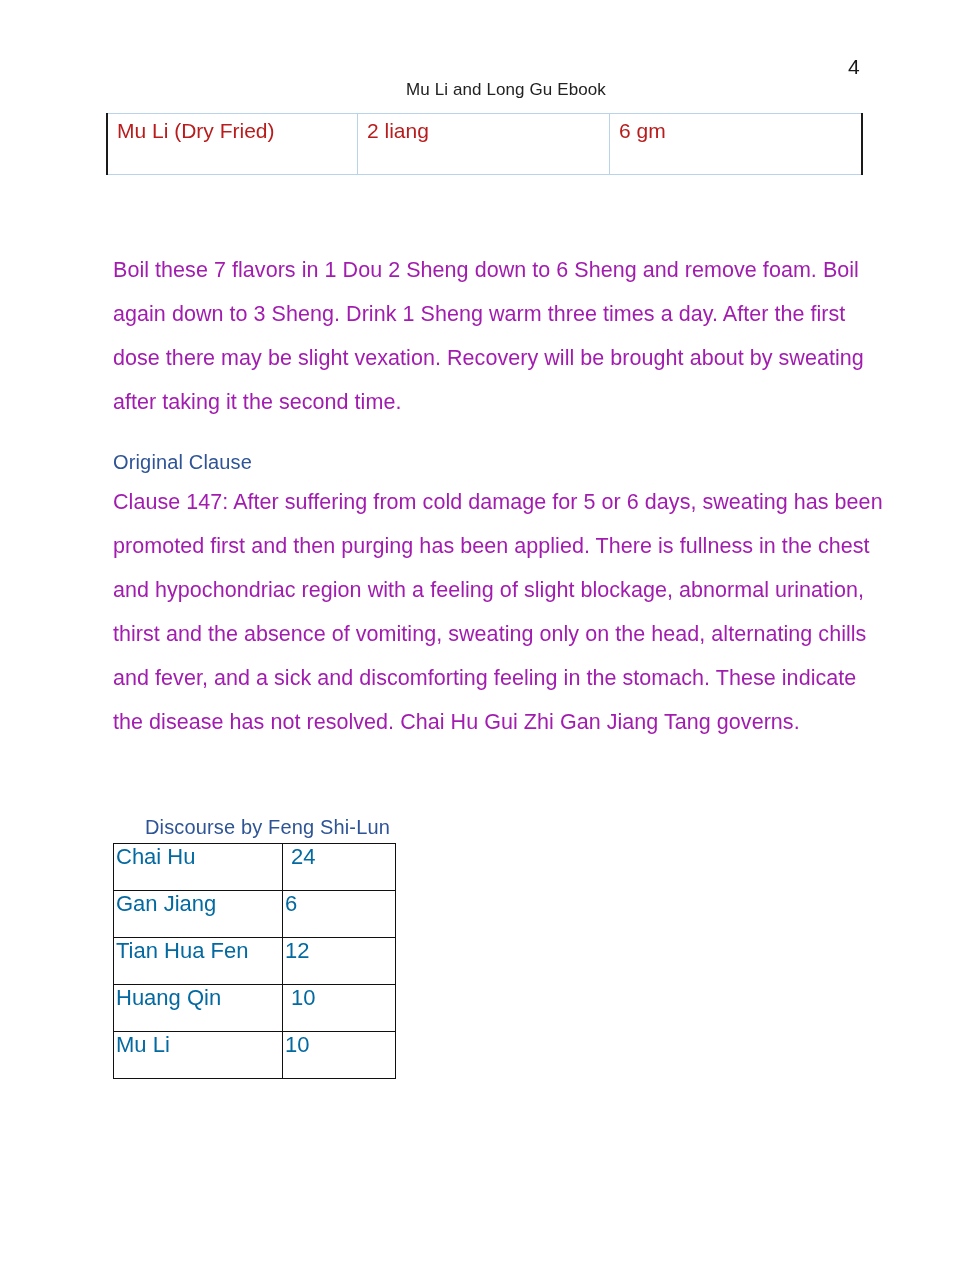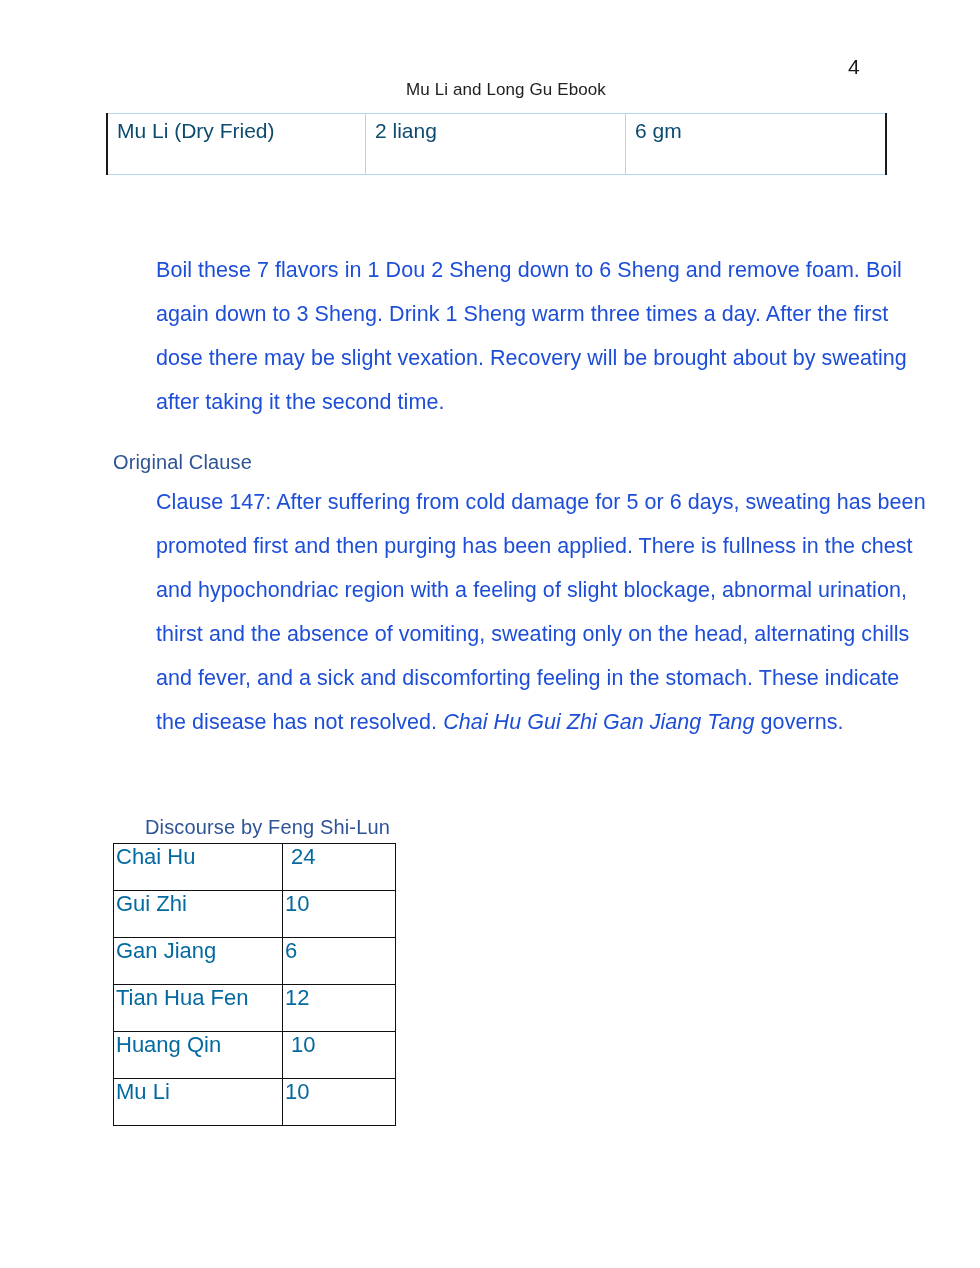--- a/index.html
+++ b/index.html
@@ -47,47 +47,45 @@
     top: 113px;
     width: 712px;
     border-collapse: collapse;
     table-layout: fixed;
   }
   .herb-table td {
     border-top: 1.5px solid #b9d3ea;
     border-bottom: 1.5px solid #b9d3ea;
     border-left: 1.5px solid #b9d3ea;
     border-right: 1.5px solid #b9d3ea;
-    color: #0c4a6e;
+    color: #b91c1c;
     font-family: "Liberation Sans", sans-serif;
     font-size: 21px;
-    padding: 6px 12px 16px 9px;
+    padding: 6px 4px 16px 9px;
     vertical-align: top;
     height: 38px;
     line-height: 1.05;
     white-space: nowrap;
   }
   .herb-table td.c0 { width: 236px; border-left: 2.5px solid #1a1a1a; }
   .herb-table td.c1 { width: 238px; }
   .herb-table td.c2 { width: 238px; border-right: 2.5px solid #1a1a1a; }
 
   
   .para {
     position: absolute;
     left: 113px;
     width: 770px;
     font-family: "Liberation Sans", sans-serif;
     font-size: 21.5px;
-    color: #1d4ed8;
+    color: #a21caf;
     line-height: 44px;
     letter-spacing: 0.05px;
-    margin-left: 43px;
   }
   .para .it {
-    font-style: italic;
   }
   #para-boil  { top: 248px; }
   #para-clause { top: 480px; }
 
   
   .subhead {
     position: absolute;
     left: 113px;
     font-family: "Liberation Sans", sans-serif;
     font-size: 20px;
@@ -149,24 +147,20 @@
 
   <div class="subhead" id="head-discourse">Discourse by Feng Shi-Lun</div>
 
   <table class="dose-table">
     <tbody>
       <tr>
         <td class="n0">Chai Hu</td>
         <td class="n1"> 24</td>
       </tr>
       <tr>
-        <td class="n0">Gui Zhi</td>
-        <td class="n1">10</td>
-      </tr>
-      <tr>
         <td class="n0">Gan Jiang</td>
         <td class="n1">6</td>
       </tr>
       <tr>
         <td class="n0">Tian Hua Fen</td>
         <td class="n1">12</td>
       </tr>
       <tr>
         <td class="n0">Huang Qin</td>
         <td class="n1"> 10</td>

